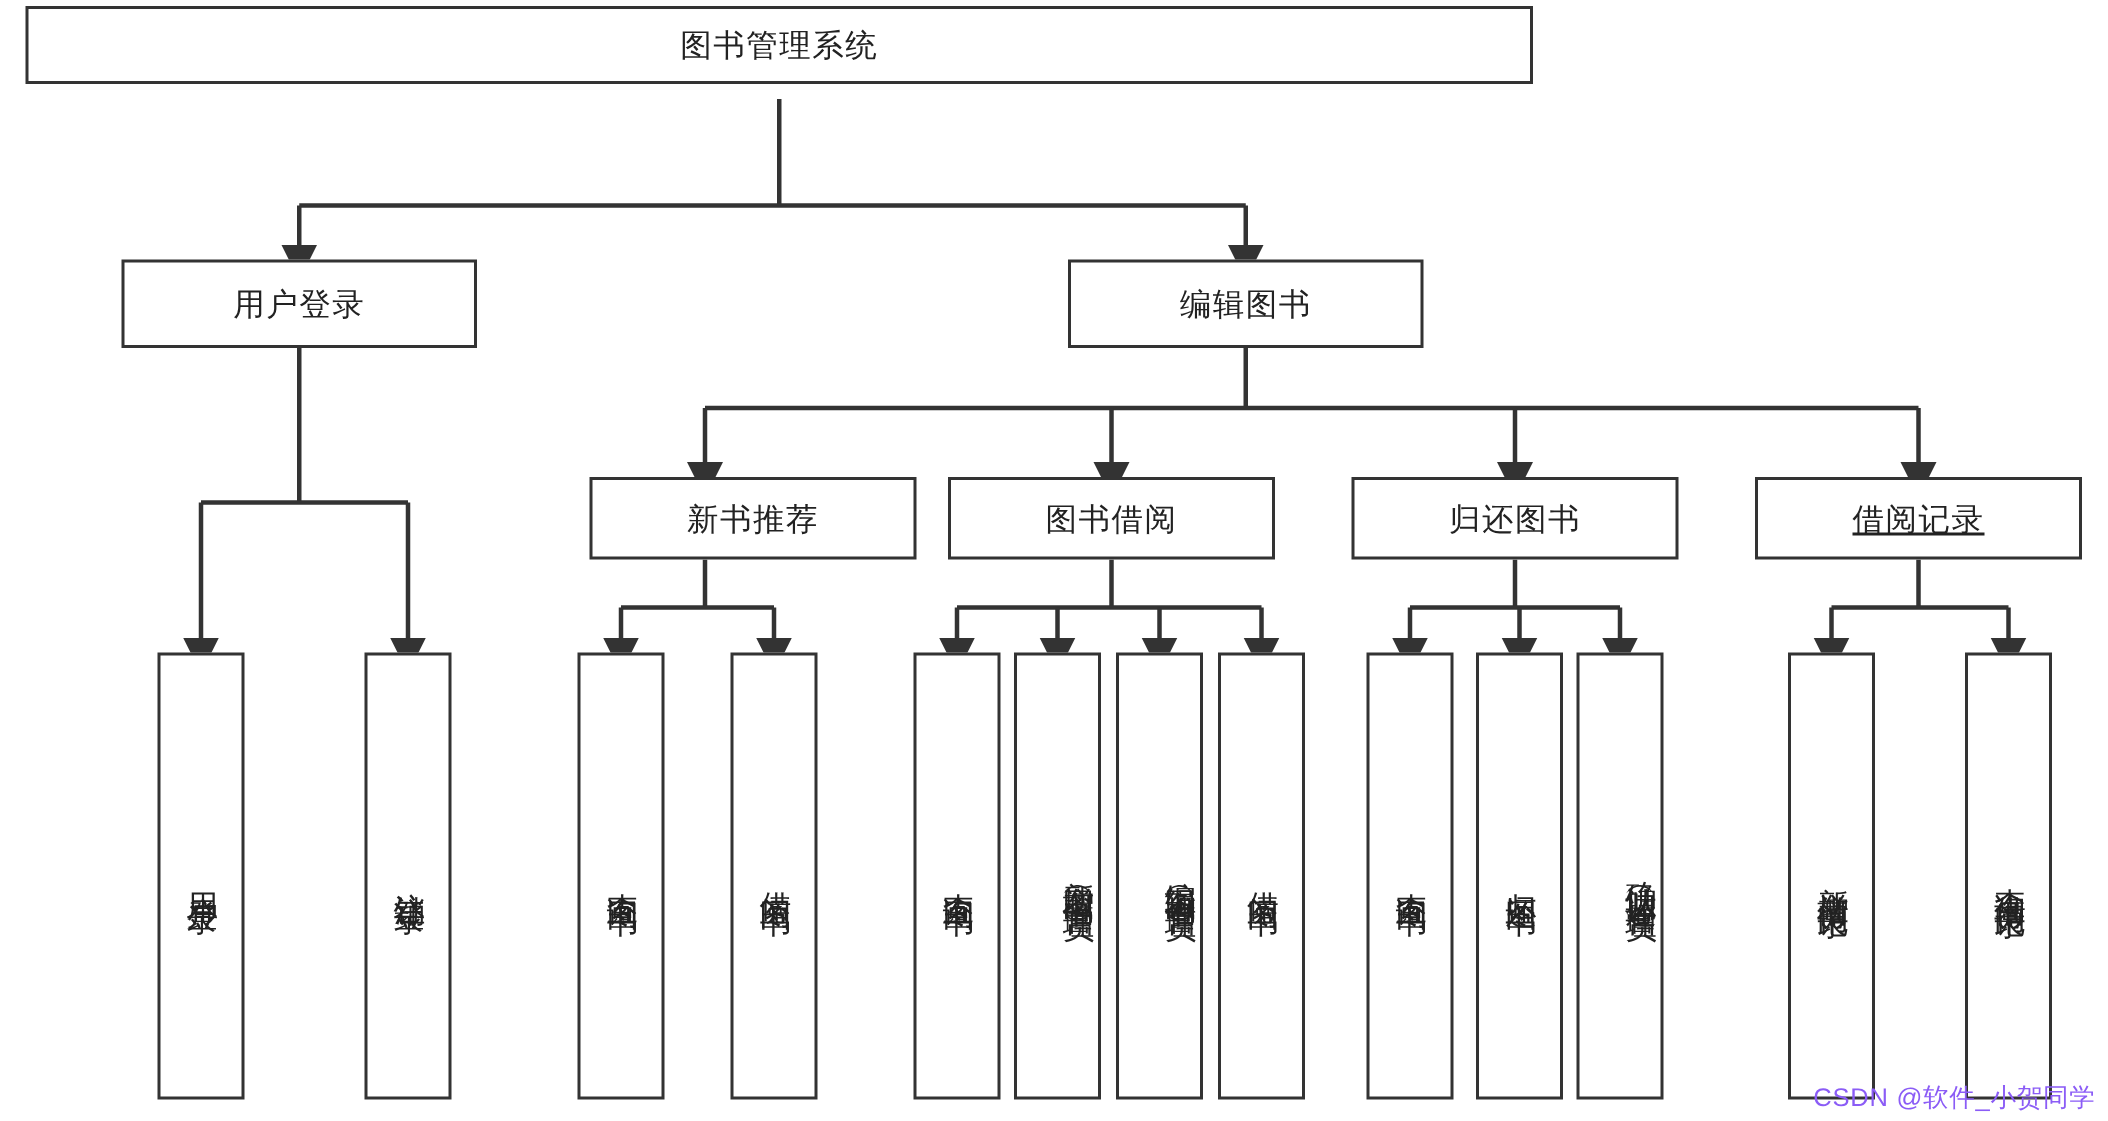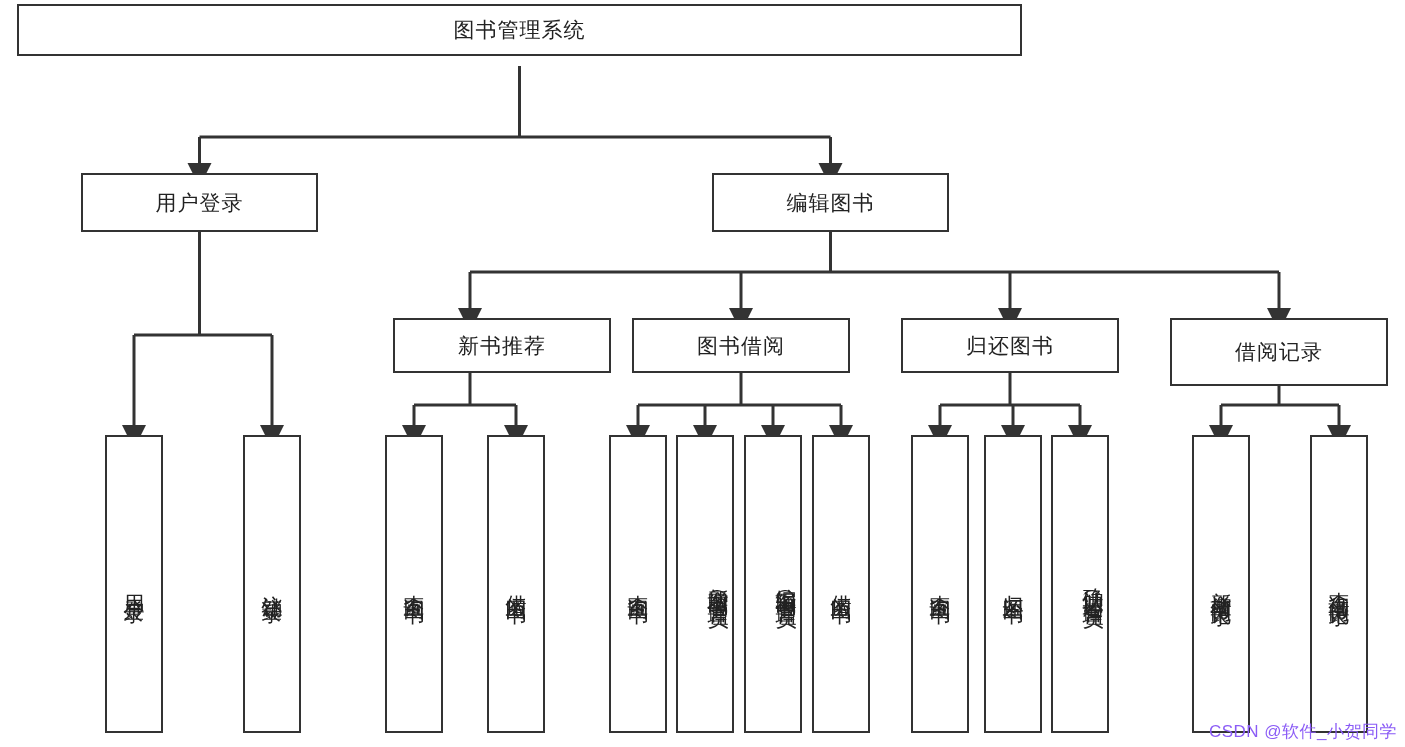--- a/index.html
+++ b/index.html
@@ -132,21 +132,21 @@
 
   <div class="node h" style="left:361px; top:318px; width:218px; height:55px;margin-left:32px;">
     <span class="node-label">新书推荐</span>
   </div>
   <div class="node h" style="left:632px; top:318px; width:218px; height:55px;">
     <span class="node-label">图书借阅</span>
   </div>
   <div class="node h" style="left:901px; top:318px; width:218px; height:55px;">
     <span class="node-label">归还图书</span>
   </div>
-  <div class="node h" style="left:1170px; top:318px; width:218px; height:68px;">
+  <div class="node h" style="left:1170px; top:318px; width:218px; height:55px;text-decoration:underline;">
     <span class="node-label">借阅记录</span>
   </div>
 
   <div class="node v" style="left:105px; top:435px; width:58px; height:298px;">
     <span class="node-label">用户登录</span>
   </div>
   <div class="node v" style="left:243px; top:435px; width:58px; height:298px;">
     <span class="node-label">注销登录</span>
   </div>
   <div class="node v" style="left:385px; top:435px; width:58px; height:298px;">

